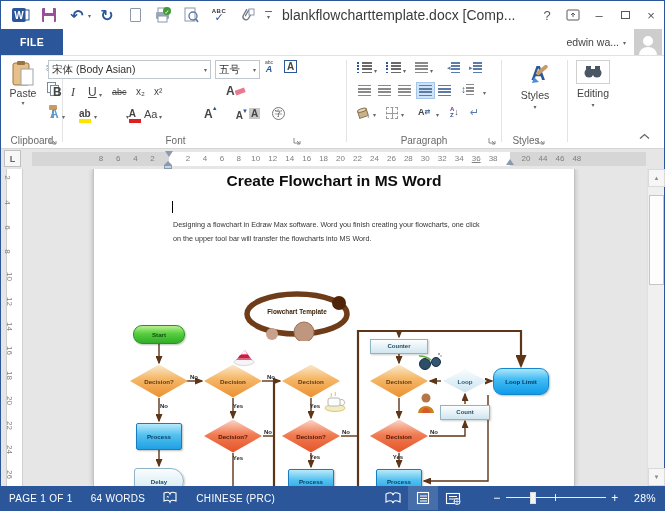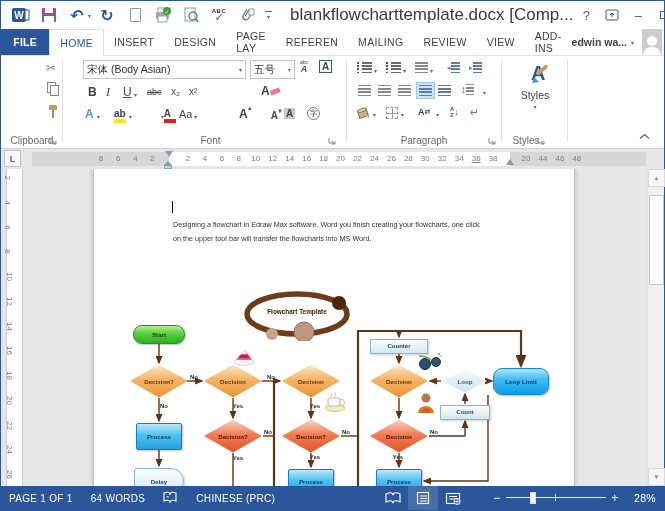--- a/index.html
+++ b/index.html
@@ -13,32 +13,32 @@
   .qat-btn{display:inline-flex;align-items:center;justify-content:center;width:24px;height:22px;margin:0 2px;color:#2b579a;font-size:15px;}
   .qat-btn.glyph{font-size:16px;font-weight:bold;}
   .qat .caret{font-size:6px;color:#666;margin-left:-3px;margin-right:2px;}
   .page-ico{display:inline-block;width:11px;height:14px;background:#fff;border:1px solid #8a98a8;border-radius:1px;}
   .spell{display:inline-flex;flex-direction:column;align-items:center;line-height:1;}
   .spell i{font-style:normal;font-size:6px;color:#333;font-weight:bold;letter-spacing:.5px;}
   .spell b{font-size:11px;color:#2b579a;margin-top:-2px;}
   .qat-more{display:inline-flex;flex-direction:column;align-items:center;margin-left:4px;color:#666;}
   .qat-more i{width:7px;height:1px;background:#666;margin-bottom:1px;}
   .qat-more b{font-size:6px;font-weight:normal;}
-  .title{flex:0 0 auto;margin-left:18px;font-size:17px;color:#3b3b3b;white-space:nowrap;}
+  .title{flex:0 0 auto;margin-left:10px;font-size:14px;color:#3b3b3b;white-space:nowrap;}
   .win-controls{margin-left:auto;display:flex;align-items:center;height:100%;}
   .win-controls span{display:inline-flex;align-items:center;justify-content:center;width:26px;height:22px;color:#585858;font-size:13px;}
   .maxi i{display:inline-block;width:9px;height:8px;border:1px solid #585858;}
 
   
   .tabrow{position:absolute;left:0;top:28px;width:663px;height:27px;background:#fff;display:flex;align-items:stretch;border-bottom:1px solid #e1e1e1;}
   .tab{display:flex;align-items:center;padding:0 10px;font-size:10.5px;color:#444;letter-spacing:.3px;}
   .tab.file{background:#2b579a;color:#fff;width:62px;justify-content:center;font-weight:bold;}
   .tab.active{color:#2b579a;background:#fff;border:1px solid #e1e1e1;border-bottom:1px solid #fff;margin-bottom:-1px;}
   #tabs{display:flex;}
-  .account{margin-left:auto;display:flex;align-items:center;font-size:10.5px;color:#444;white-space:nowrap;font-weight:bold;}
+  .account{margin-left:auto;display:flex;align-items:center;font-size:10.5px;color:#444;white-space:nowrap;}
   .account .caret{font-size:6px;color:#666;margin-left:4px;}
   .avatar{width:28px;height:26px;background:#cdcdcd;margin:0 2px 0 8px;display:flex;align-items:flex-end;justify-content:center;}
 
   
   .ribbon{position:absolute;left:0;top:55px;width:663px;height:93px;background:#fff;border-bottom:1px solid #d5d5d5;font-size:11px;color:#444;}
   .rgroup{position:absolute;top:0;height:93px;}
   .gsep{position:absolute;top:4px;width:1px;height:82px;background:#e3e3e3;}
   .glabel{position:absolute;left:0;right:0;bottom:3px;text-align:center;font-size:10px;color:#6a6a6a;}
   .launcher{position:absolute;right:2px;bottom:3px;width:10px;height:10px;}
   .rb{position:absolute;display:inline-flex;align-items:center;color:#444;}
@@ -220,46 +220,44 @@
       <span>–</span>
       <span class="maxi">
           <i></i>
         </span>
       <span>×</span>
     </div>
   </div>
 
   <div class="tabrow">
     <div class="tab file">FILE</div>
-    <div id="tabs">
-        <div class="tab active">HOME</div>
-        <div class="tab">INSERT</div>
-        <div class="tab">DESIGN</div>
-        <div class="tab">PAGE LAY</div>
-        <div class="tab">REFEREN</div>
-        <div class="tab">MAILING</div>
-        <div class="tab">REVIEW</div>
-        <div class="tab">VIEW</div>
-        <div class="tab">ADD-INS</div>
-      </div>
     <div class="account">
       <span>edwin wa...</span>
       <span class="caret">▾</span>
     </div>
     <div class="avatar">
       <svg width="20" height="22">
           <circle cx="10" cy="8" r="5" fill="#fff"></circle>
           <path d="M1,22 a9,8 0 0 1 18,0 z" fill="#fff"></path>
         </svg>
     </div>
   </div>
 
   <div class="ribbon">
 
     <div class="rgroup" style="left:2px;width:58px">
+      <div class="paste-btn" style="left:1px;top:4px">
+        <svg width="22" height="26">
+            <rect x="1" y="3" width="16" height="22" rx="2" fill="#e8c08a" stroke="#9a7440"></rect>
+            <rect x="5" y="1" width="8" height="4" rx="1" fill="#9a7440"></rect>
+            <rect x="9" y="9" width="12" height="16" fill="#fff" stroke="#9aa4ae"></rect>
+          </svg>
+        <span class="pb-lab">Paste</span>
+        <span class="caret">▾</span>
+      </div>
       <span class="rb" style="left:43px;top:5px">
           <span class="glyph-cut">✂</span>
         </span>
       <span class="rb" style="left:44px;top:26px">
         <svg width="13" height="15">
             <rect x="0.5" y="0.5" width="8" height="10" fill="#fff" stroke="#7a8a9a"></rect>
             <rect x="3.5" y="3.5" width="8" height="10" fill="#fff" stroke="#7a8a9a"></rect>
           </svg>
       </span>
       <span class="rb" style="left:44px;top:48px">
@@ -269,21 +267,21 @@
           </svg>
       </span>
       <div class="glabel">Clipboard</div>
       <span class="launcher"><svg width="9" height="9">
             <path d="M1,1 v5 h5" fill="none" stroke="#8a8a8a"></path>
             <path d="M4,4 l3,3 M7,4 v3 h-3" stroke="#8a8a8a" fill="none"></path>
           </svg></span>
     </div>
     <div class="gsep" style="left:61px"></div>
 
-    <div class="rgroup" style="left:80px;width:259px">
+    <div class="rgroup" style="left:45px;width:259px">
       <div class="combo" style="left:2px;top:4px;width:163px">
         <span>宋体 (Body Asian)</span>
         <i class="caret">▾</i>
       </div>
       <div class="combo" style="left:169px;top:4px;width:45px">
         <span>五号</span>
         <i class="caret">▾</i>
       </div>
       <span class="rb ph" style="left:219px;top:4px">
         <i>abc</i>
@@ -422,20 +420,35 @@
         <span class="caret">▾</span>
       </div>
       <div class="glabel">Styles</div>
       <span class="launcher"><svg width="9" height="9">
             <path d="M1,1 v5 h5" fill="none" stroke="#8a8a8a"></path>
             <path d="M4,4 l3,3 M7,4 v3 h-3" stroke="#8a8a8a" fill="none"></path>
           </svg></span>
     </div>
     <div class="gsep" style="left:566px"></div>
 
+    <div class="rgroup" style="left:568px;width:50px">
+      <div class="bigbtn" style="left:0px;top:4px;width:48px">
+        <span class="ed-box">
+          <svg width="20" height="16">
+              <circle cx="6" cy="10" r="4.5" fill="#4a5663"></circle>
+              <circle cx="14" cy="10" r="4.5" fill="#4a5663"></circle>
+              <rect x="8" y="6" width="4" height="4" fill="#4a5663"></rect>
+              <rect x="3" y="3" width="5" height="4" fill="#4a5663"></rect>
+              <rect x="12" y="3" width="5" height="4" fill="#4a5663"></rect>
+            </svg>
+        </span>
+        <span class="bb-lab">Editing</span>
+        <span class="caret">▾</span>
+      </div>
+    </div>
 
     <span class="chev">
       <svg width="11" height="7">
           <path d="M1,5.5 L5.5,1.5 L10,5.5" fill="none" stroke="#666" stroke-width="1.3"></path>
         </svg>
     </span>
   </div>
 
   <div class="rulerh">
     <div class="tabsel">L</div>
@@ -490,20 +503,21 @@
         <span class="vnum" style="top: 177.25px;">16</span>
         <span class="vnum" style="top: 202px;">18</span>
         <span class="vnum" style="top: 226.75px;">20</span>
         <span class="vnum" style="top: 251.5px;">22</span>
         <span class="vnum" style="top: 276.25px;">24</span>
         <span class="vnum" style="top: 301px;">26</span>
       </div>
     <div class="docarea">
       <div class="pagewrap">
         <div class="page" id="page">
+          <div class="doc-title">Create Flowchart in MS Word</div>
           <div class="cursor"></div>
           <div class="doc-body">
             <div>Designing a flowchart in Edraw Max software. Word you finish creating your flowcharts, one click</div>
             <div>on the upper tool bar will transfer the flowcharts into MS Word.</div>
           </div>
         <svg class="fc-edges" width="482" height="322">
               <defs>
                 <marker id="ah" markerWidth="6" markerHeight="5" refX="5" refY="2.5" orient="auto">
                   <path d="M0,0 L6,2.5 L0,5 z" fill="#5e3517"></path>
                 </marker>

